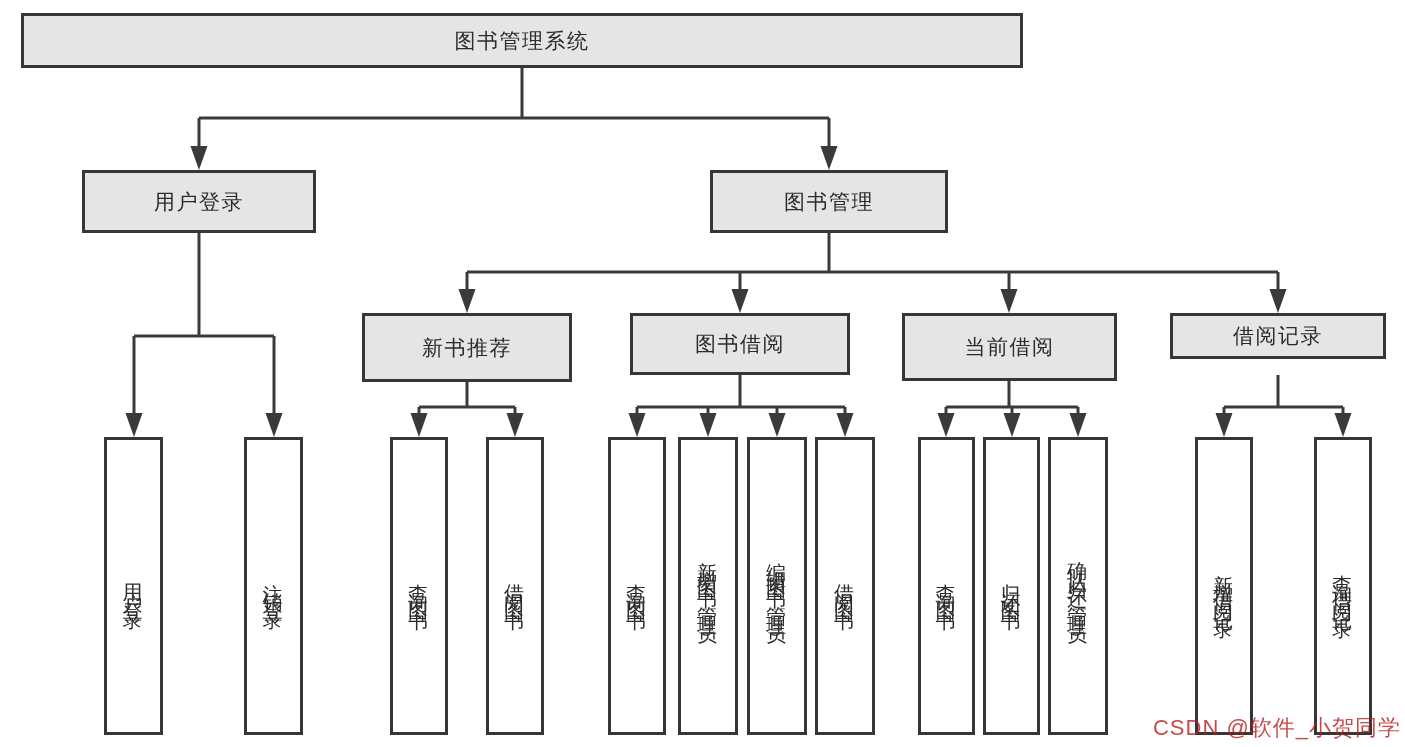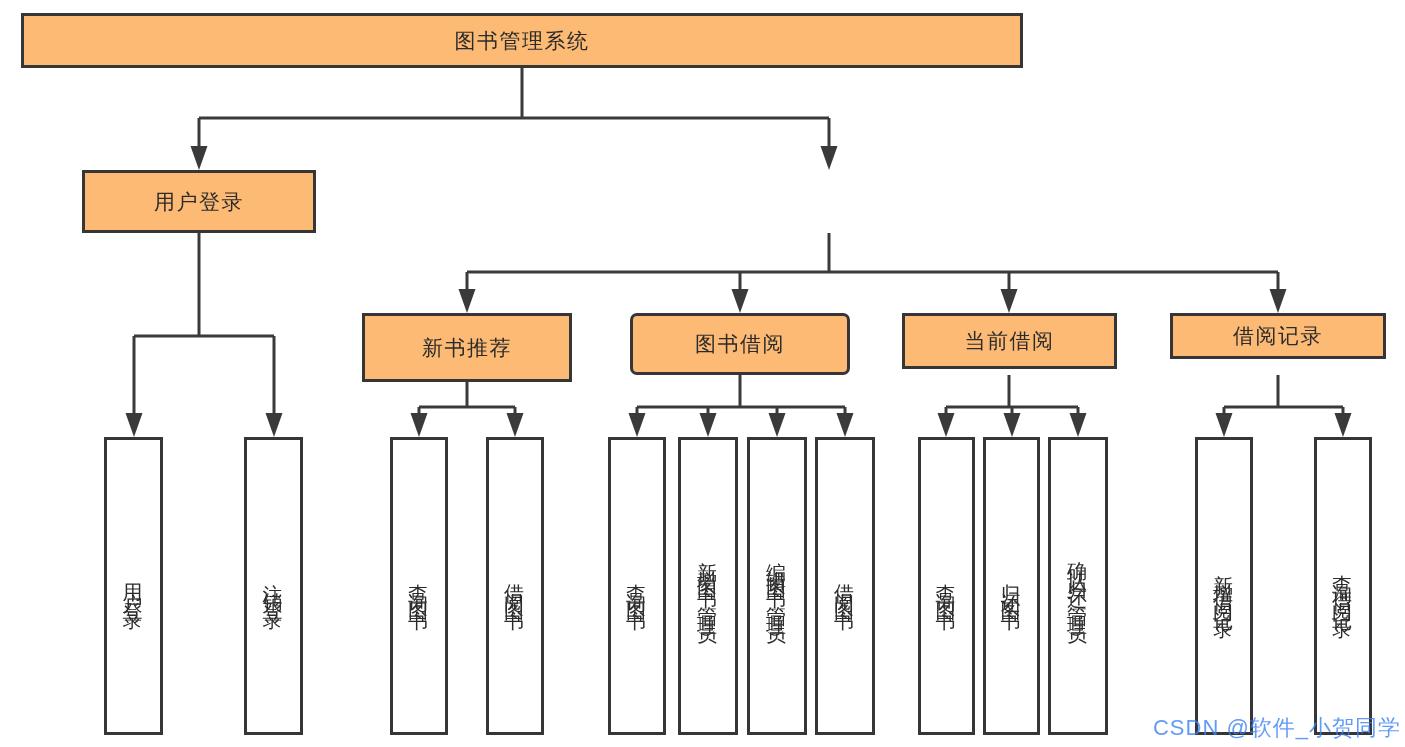--- a/index.html
+++ b/index.html
@@ -18,21 +18,21 @@
   .wires {
     position: absolute;
     left: 0; top: 0;
     width: 1405px;
     height: 747px;
   }
   .hbox {
     position: absolute;
     box-sizing: border-box;
     border: 3px solid #363636;
-    background: #fdba74;
+    background: #e5e5e5;
     display: flex;
     align-items: center;
     justify-content: center;
     font-size: 21px;
     letter-spacing: 1.5px;
     color: #2b2b2b;
     white-space: nowrap;
   }
   .vbox {
     position: absolute;
@@ -47,21 +47,21 @@
     font-size: 20px;
     letter-spacing: 0.45em;
     color: #2b2b2b;
     white-space: nowrap;
   }
   .watermark {
     position: absolute;
     right: 4px;
     top: 713px;
     font-size: 22px;
-    color: #3b82f6;
+    color: #b91c1c;
     opacity: 0.8;
     letter-spacing: 1px;
     z-index: 5;
     white-space: nowrap;
   }
   .wires path {
     stroke: #3a3a3a;
     stroke-width: 3;
     fill: none;
   }
@@ -147,24 +147,25 @@
       <path d="M1224 407 V416"></path>
       <path class="arrow" d="M1215.5 413 L1232.5 413 L1224 437 Z"></path>
       <path d="M1343 407 V416"></path>
       <path class="arrow" d="M1334.5 413 L1351.5 413 L1343 437 Z"></path>
     </g>
   </svg>
 
   <div class="hbox" style="left:21px; top:13px; width:1002px; height:55px;">图书管理系统</div>
 
   <div class="hbox" style="left:82px; top:170px; width:234px; height:63px;">用户登录</div>
+  <div class="hbox" style="left:710px; top:170px; width:238px; height:63px;">图书管理</div>
 
   <div class="hbox" style="left:362px; top:313px; width:210px; height:69px;">新书推荐</div>
-  <div class="hbox" style="left:630px; top:313px; width:220px; height:62px;border-radius:7px;">图书借阅</div>
-  <div class="hbox" style="left:902px; top:313px; width:215px; height:56px;">当前借阅</div>
+  <div class="hbox" style="left:630px; top:313px; width:220px; height:62px;">图书借阅</div>
+  <div class="hbox" style="left:902px; top:313px; width:215px; height:68px;">当前借阅</div>
   <div class="hbox" style="left:1170px; top:313px; width:216px; height:46px;">借阅记录</div>
 
   <div class="vbox" style="left:104px; top:437px; width:59px; height:298px;">用户登录</div>
   <div class="vbox" style="left:244px; top:437px; width:59px; height:298px;">注销登录</div>
 
   <div class="vbox" style="left:390px; top:437px; width:58px; height:298px;">查询图书</div>
   <div class="vbox" style="left:486px; top:437px; width:58px; height:298px;">借阅图书</div>
 
   <div class="vbox" style="left:608px; top:437px; width:58px; height:298px;">查询图书</div>
   <div class="vbox" style="left:678px; top:437px; width:60px; height:298px;">新增图书（管理员）</div>

